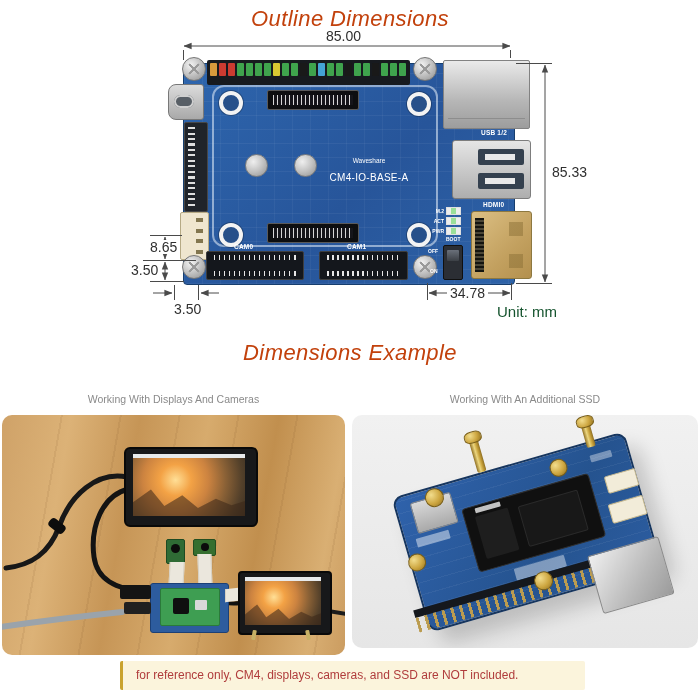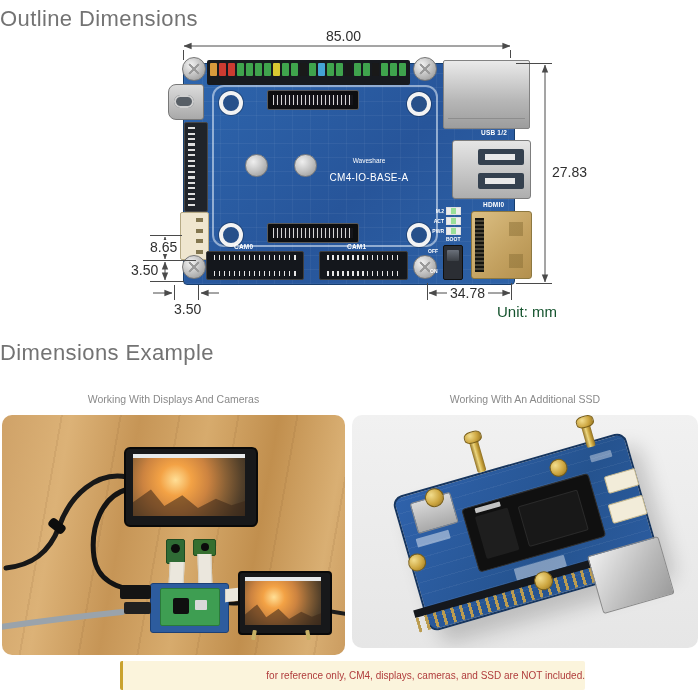--- a/index.html
+++ b/index.html
@@ -1,19 +1,19 @@
 <!DOCTYPE html>
 <html><head>
 <meta charset="utf-8">
 <style>
   html,body{margin:0;padding:0;background:#fff;}
   .canvas{position:relative;width:700px;height:700px;background:#fff;overflow:hidden;
           font-family:"Liberation Sans","DejaVu Sans",sans-serif;}
-  h1,h2{position:absolute;width:700px;text-align:left;margin:0;font-weight:400;
-        color:#737373;font-size:22px;letter-spacing:.4px;}
+  h1,h2{position:absolute;width:700px;text-align:center;margin:0;font-weight:400;
+        color:#c2410c;font-size:22px;letter-spacing:.4px;font-style:italic;}
   h1{top:6px;}
   h2{top:340px;}
 
   
   #diagram{position:absolute;left:0;top:0;width:700px;height:340px;}
   #dimsvg{position:absolute;left:0;top:0;z-index:6;pointer-events:none;}
   .dim{position:absolute;z-index:7;font-size:14px;line-height:1;color:#2f2f2f;
        background:#fff;padding:0 3px;}
   #unit-label{position:absolute;left:497px;top:303px;font-size:15px;color:#14532d;z-index:7;}
 
@@ -114,21 +114,21 @@
       box-shadow:10px 16px 20px rgba(0,0,0,.18);}
   .stud{position:absolute;border-radius:50%;z-index:3;
       background:radial-gradient(circle at 35% 30%,#f2dd8d,#cda640 55%,#8f6f1e);
       border:1px solid #7a5f18;}
   .post{position:absolute;z-index:3;border-radius:2px;
       background:linear-gradient(90deg,#8f6f22,#ecd67f 40%,#c7a13a 70%,#8f6f22);}
   .silk{position:absolute;background:rgba(255,255,255,.75);border-radius:1px;}
 
   .note{position:absolute;left:120px;top:661px;width:462px;height:29px;
       background:#fbf4dc;border-left:3px solid #c9a22e;border-radius:2px;}
-  .note span{display:block;font-size:10px;line-height:29px;color:#b03c3c;padding-left:13px;text-align:right;}
+  .note span{display:block;font-size:12px;line-height:29px;color:#b03c3c;padding-left:13px;}
 </style>
 </head>
 <body>
 
 <div class="canvas">
 
   <h1>Outline Dimensions</h1>
 
   <div id="diagram">
 
@@ -241,21 +241,21 @@
         <line x1="153" y1="293" x2="172" y2="293" marker-end="url(#arr)"></line>
         <line x1="219" y1="293" x2="201" y2="293" marker-end="url(#arr)"></line>
 
         <line x1="429" y1="293" x2="510" y2="293" marker-start="url(#arr)" marker-end="url(#arr)"></line>
         <line x1="427.5" y1="283" x2="427.5" y2="300"></line>
         <line x1="511.5" y1="283" x2="511.5" y2="300"></line>
       </g>
     </svg>
 
     <span class="dim" style="left:323px;top:29px;">85.00</span>
-    <span class="dim" style="left:549px;top:165px;">27.83</span>
+    <span class="dim" style="left:549px;top:165px;">85.33</span>
     <span class="dim" style="left:147px;top:240px;">8.65</span>
     <span class="dim" style="left:128px;top:263px;">3.50</span>
     <span class="dim" style="left:171px;top:302px;">3.50</span>
     <span class="dim" style="left:447px;top:286px;">34.78</span>
     <span id="unit-label">Unit: mm</span>
   </div>
 
   <h2>Dimensions Example</h2>
 
   <div class="cap" style="left:352px;width:346px;">Working With An Additional SSD</div>

